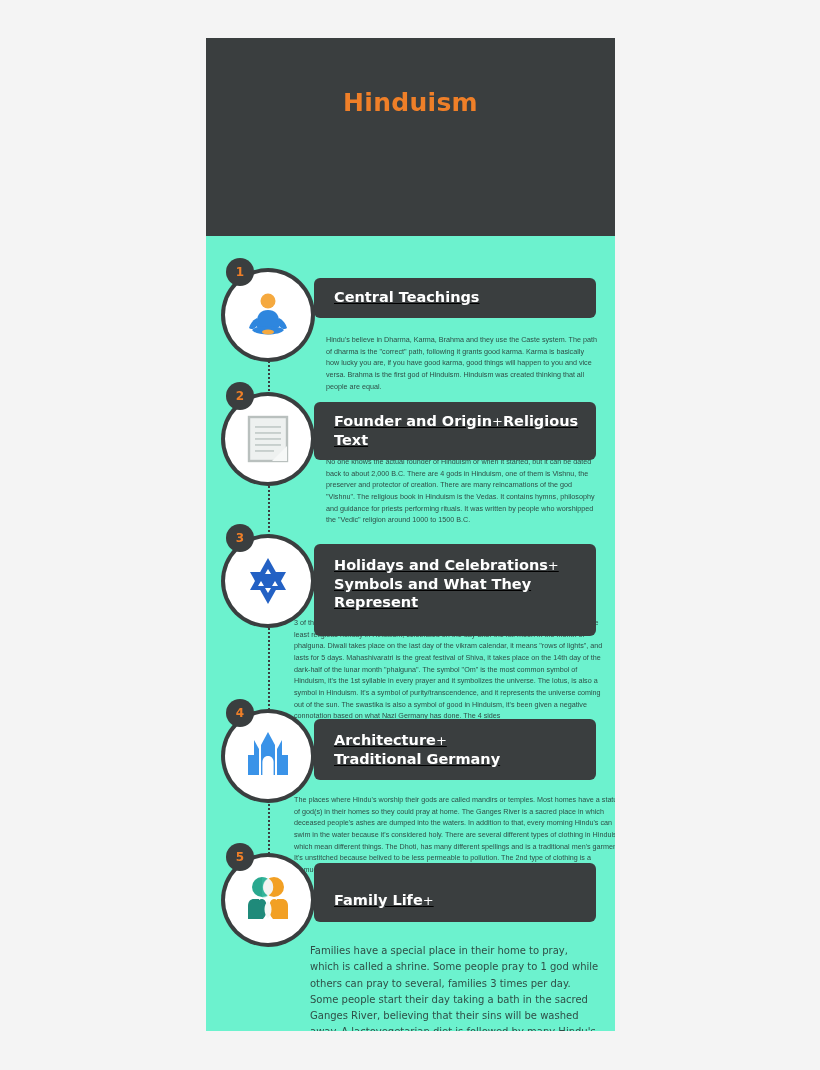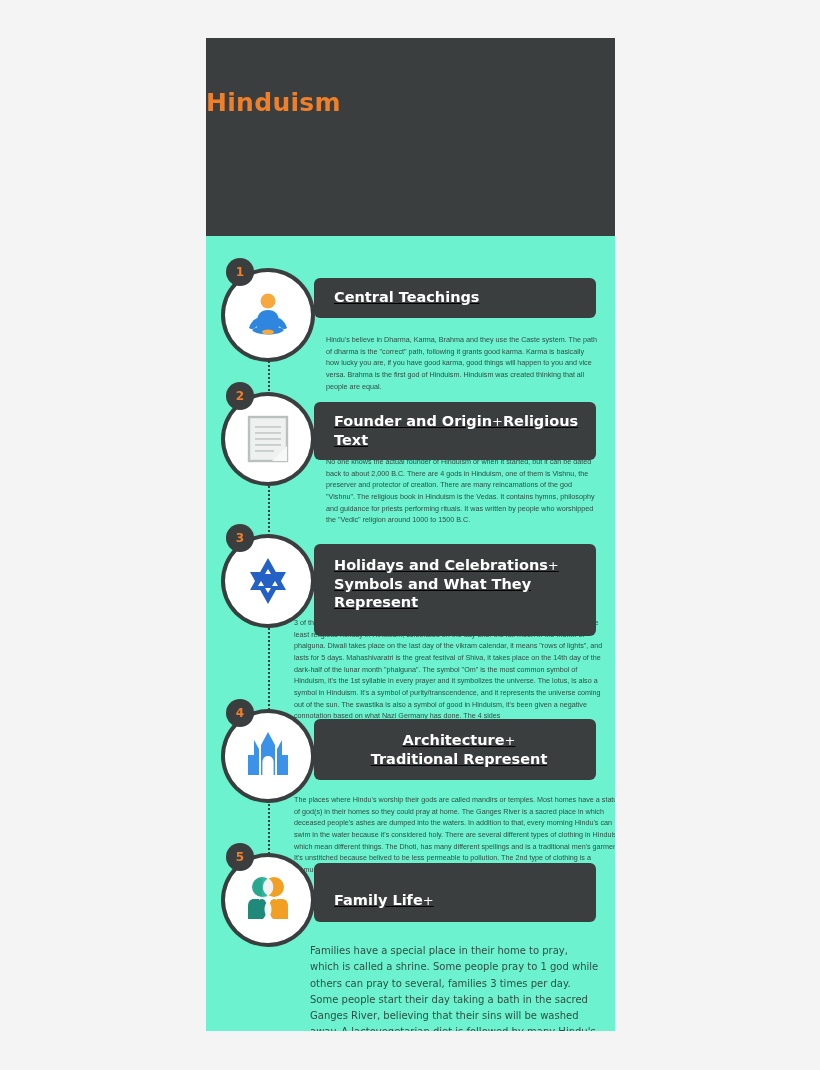--- a/index.html
+++ b/index.html
@@ -36,20 +36,21 @@
     width: 409px;
     height: 198px;
     background: #3a3e3f;
   }
 
   #page-title {
     position: absolute;
     left: 0;
     top: 50px;
     width: 409px;
+    text-align: center;
     color: #ef7f28;
     font-size: 25px;
     font-weight: bold;
     letter-spacing: 0.3px;
     font-family: "DejaVu Sans", sans-serif;
   }
 
   #body-area {
     position: absolute;
     left: 0;
@@ -144,21 +145,21 @@
   #sec1 .body-text { left: 120px; top: 76px; width: 272px; }
 
   #sec2 { top: 146px; }
   #sec2 .body-text { left: 120px; top: 74px; width: 272px; }
 
   #sec3 { top: 288px; }
   #sec3 .title-bar { padding-top: 12px; padding-bottom: 24px; }
   #sec3 .body-text { left: 88px; top: 93px; width: 316px; }
 
   #sec4 { top: 463px; }
-  #sec4 .title-bar { padding-top: 12px; padding-bottom: 12px; text-align: center; }
+  #sec4 .title-bar { padding-top: 12px; padding-bottom: 12px; }
   #sec4 .body-text { left: 88px; top: 95px; width: 330px; }
 
   #sec5 { top: 607px; }
   #sec5 .title-bar { padding-top: 28px; padding-bottom: 12px; }
   #sec5 .body-text {
     left: 104px; top: 100px; width: 290px;
     font-size: 10px; line-height: 1.63;
     font-family: "DejaVu Sans", sans-serif;
   }
 </style>
@@ -262,21 +263,21 @@
               <rect x="41" y="26" width="6" height="20"></rect>
             </g>
             <path d="M27 27c-3.4 0-5.6 2.6-5.6 6.4V46h11.2V33.4C32.6 29.6 30.4 27 27 27z" fill="#ffffff"></path>
           </svg>
         </div>
         <div class="title-bar">
           <div class="t">
             <span>Architecture</span><span class="plus">+</span>
           </div>
           <div class="t">
-            <span>Traditional Represent</span>
+            <span>Traditional Germany</span>
           </div>
         </div>
         <div class="body-text">The places where Hindu's worship their gods are called mandirs or temples. Most homes have a statue of god(s) in their homes so they could pray at home. The Ganges River is a sacred place in which deceased people's ashes are dumped into the waters. In addition to that, every morning Hindu's can swim in the water because it's considered holy. There are several different types of clothing in Hinduism which mean different things. The Dhoti, has many different spellings and is a traditional men's garment. It's unstitched because belived to be less permeable to pollution. The 2nd type of clothing is a Gamucha, which is locally used as a sweat towel. It's a thin and coarse traditional cotton</div>
       </div>
 
       <div class="section" id="sec5">
         <div class="badge">5</div>
         <div class="circle">
           <svg width="56" height="56" viewBox="0 0 56 56">
             <circle cx="22" cy="15" r="10" fill="#2aa88f"></circle>

